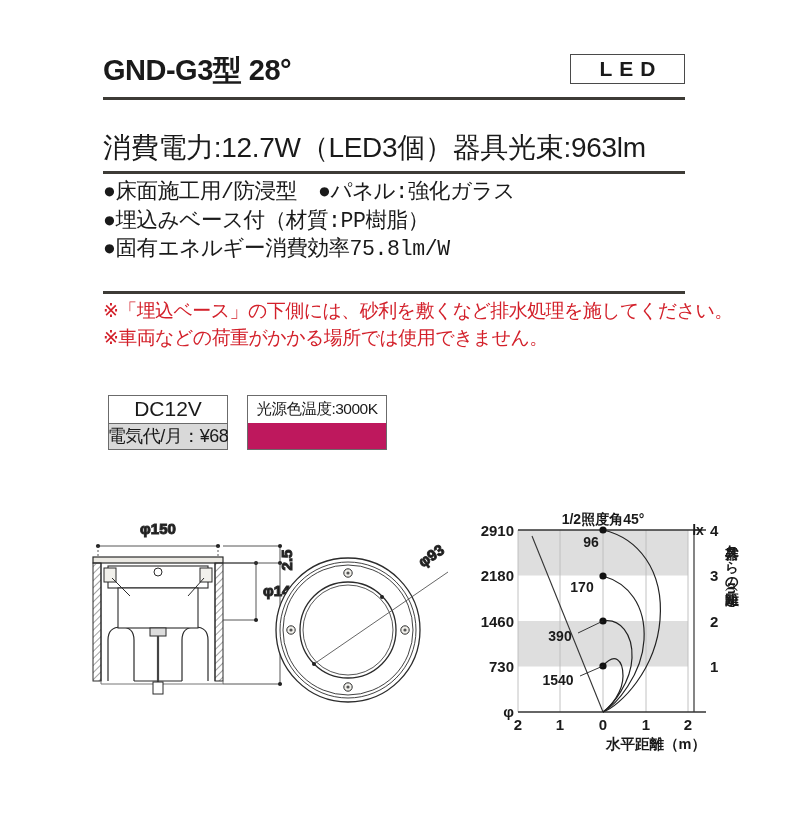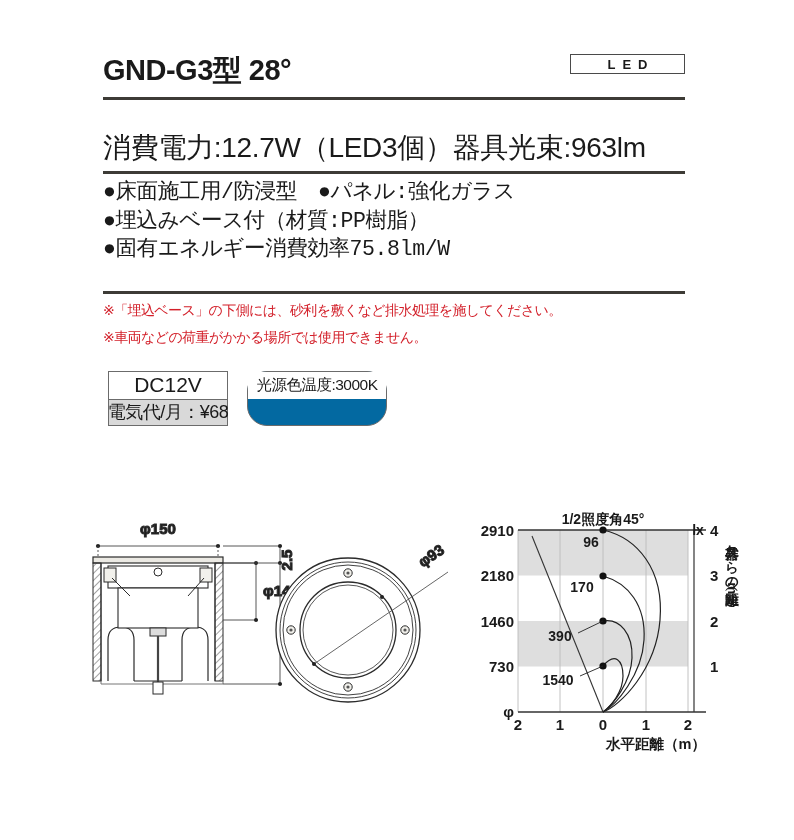--- a/index.html
+++ b/index.html
@@ -16,61 +16,61 @@
 
   
   .hdr{position:absolute;left:103px;top:52px;width:582px;height:42px;}
   .title{
     position:absolute;left:0;top:0;
     font-size:29px;font-weight:700;letter-spacing:-0.5px;
     white-space:nowrap;line-height:36px;
   }
   .led-badge{
     position:absolute;right:0px;top:2px;
-    width:115px;height:20px;
+    width:115px;height:30px;
     border:1.5px solid #4a4a4a;
     background:#ffffff;
     display:flex;align-items:center;justify-content:center;
-    font-size:13px;font-weight:700;letter-spacing:7px;
+    font-size:21px;font-weight:700;letter-spacing:7px;
     text-indent:7px;
     box-sizing:border-box;
   }
 
   .rule{position:absolute;background:#3d3b36;height:2.5px;}
   .rule.r1{left:103px;top:97px;width:582px;}
   .rule.r2{left:103px;top:171px;width:582px;}
   .rule.r3{left:103px;top:291px;width:582px;}
 
   
   .spec-block{position:absolute;left:103px;top:102px;width:600px;}
   .spec-line{font-size:28px;line-height:29px;white-space:nowrap;letter-spacing:-0.3px;margin-top:31px;}
 
   
   .bullets{position:absolute;left:103px;top:178px;width:620px;}
   .bline{font-size:21.5px;line-height:28.5px;white-space:nowrap;letter-spacing:-0.4px;font-family:Liberation Mono, monospace;}
 
   
   .notes{position:absolute;left:103px;top:297px;width:640px;}
-  .nline{font-size:14px;line-height:27px;color:#d3202a;white-space:nowrap;letter-spacing:-0.6px;font-weight:500;}
+  .nline{font-size:19px;line-height:27px;color:#d3202a;white-space:nowrap;letter-spacing:-0.6px;font-weight:500;}
 
   
   .boxes{position:absolute;left:108px;top:371px;}
-  .bx{position:absolute;border:1.5px solid #6b6b6b;box-sizing:border-box;background:#0369a1;}
+  .bx{position:absolute;border:1.5px solid #6b6b6b;box-sizing:border-box;background:#be185d;margin-top:24px;}
   .bx .top,.bx .bot{
     display:flex;align-items:center;justify-content:center;
     white-space:nowrap;box-sizing:border-box;
   }
   .bx .top{background:#ffffff;}
   .bx .bot{background:#d9d9d9;border-top:1.5px solid #6b6b6b;}
 
   #box-volt{left:0;top:0;width:120px;height:55px;}
   #box-volt .top{height:26.5px;font-size:21px;}
   #box-volt .bot{height:26px;font-size:18px;letter-spacing:-0.5px;}
 
-  #box-color{left:139px;top:0;width:140px;height:55px;border-radius:20px;}
+  #box-color{left:139px;top:0;width:140px;height:55px;}
   #box-color .top{height:26.5px;font-size:15.5px;letter-spacing:-0.5px;}
   #box-color .bot{height:26px;font-size:21px;}
 
   
   .drawings{position:absolute;left:60px;top:500px;width:420px;height:250px;}
   .chartwrap{position:absolute;left:470px;top:500px;width:320px;height:260px;}
 
   svg{display:block;}
   .dimtxt{font-family:"Liberation Sans",sans-serif;font-size:15px;fill:#1a1a1a;font-weight:600;}
   .axtxt{font-family:"Liberation Sans",sans-serif;font-size:15px;fill:#1a1a1a;font-weight:700;}

